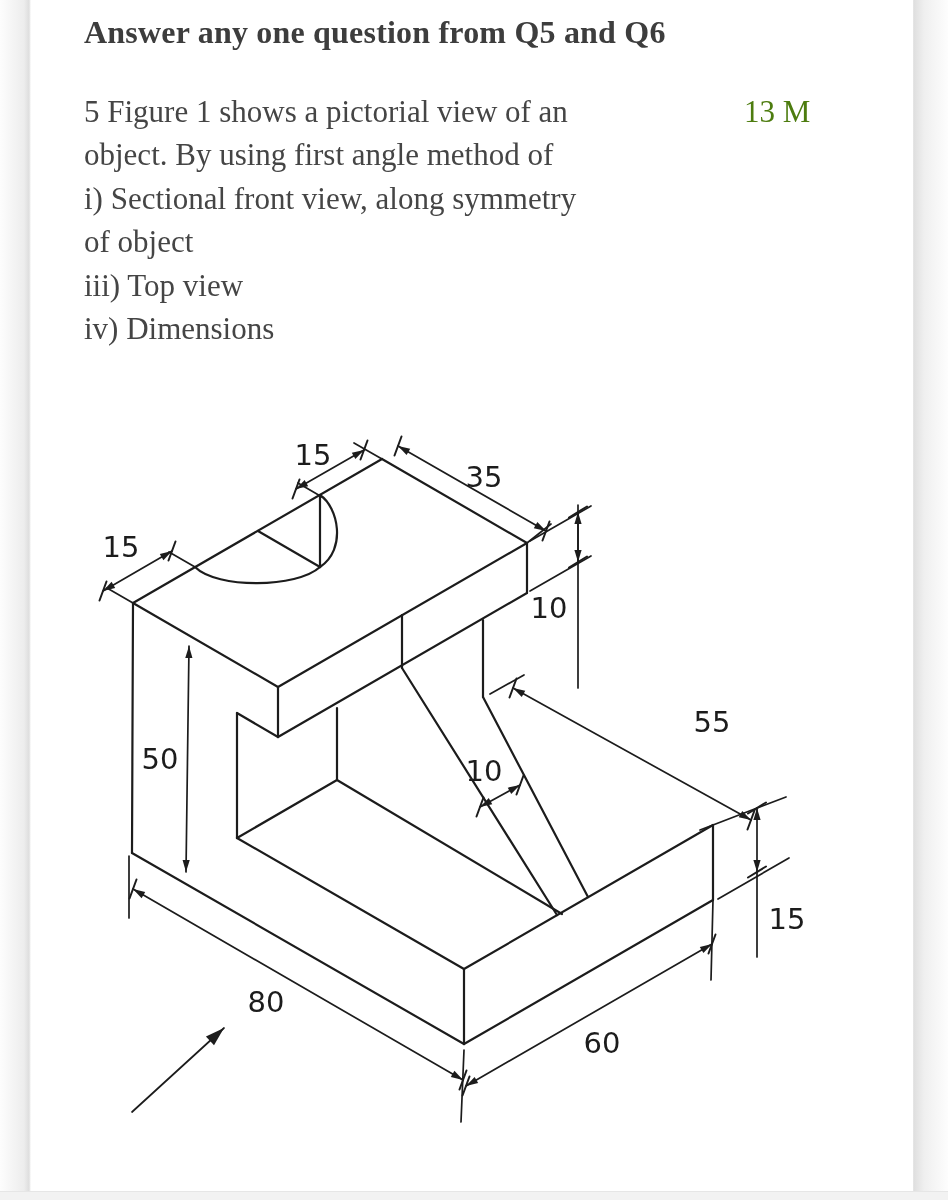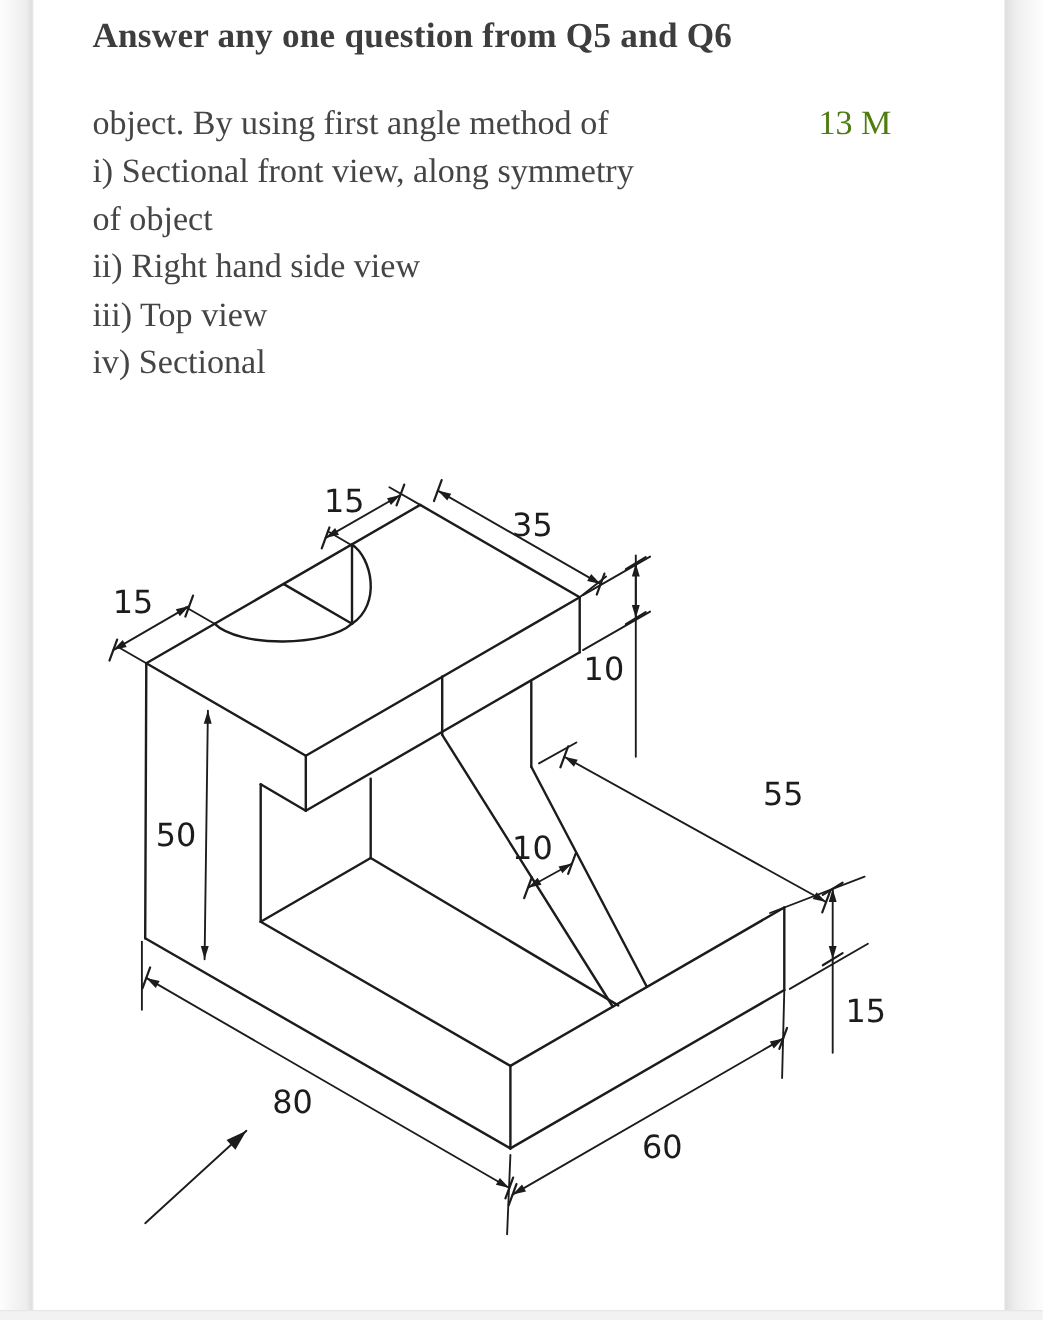--- a/index.html
+++ b/index.html
@@ -35,26 +35,26 @@
   text.dl{font-family:"DejaVu Sans",sans-serif;font-size:29px;fill:#1c1c1c;text-anchor:middle;}
 </style>
 </head>
 <body>
 
 <div class="card"></div>
 
 <h1 class="title">Answer any one question from Q5 and Q6</h1>
 
 <div class="qblock">
+  <div class="qline">5 Figure 1 shows a pictorial view of an</div>
   <div class="qline">object. By using first angle method of</div>
   <div class="qline">i) Sectional front view, along symmetry</div>
   <div class="qline">of object</div>
-  <div class="qline">ii) Right hand side view</div>
   <div class="qline">iii) Top view</div>
-  <div class="qline">iv) Sectional</div>
+  <div class="qline">iv) Dimensions</div>
 </div>
 
 <div class="marks">13 M</div>
 
 <svg class="fig" viewBox="0 0 948 1200">
   <defs>
     <marker id="ah" viewBox="0 0 14 10" refX="13" refY="5" markerWidth="14" markerHeight="10" orient="auto-start-reverse" markerUnits="userSpaceOnUse">
       <path d="M13,5 L1,1.4 L1,8.6 z" fill="#1c1c1c"></path>
     </marker>
     <marker id="ah2" viewBox="0 0 22 16" refX="21" refY="8" markerWidth="22" markerHeight="16" orient="auto-start-reverse" markerUnits="userSpaceOnUse">

